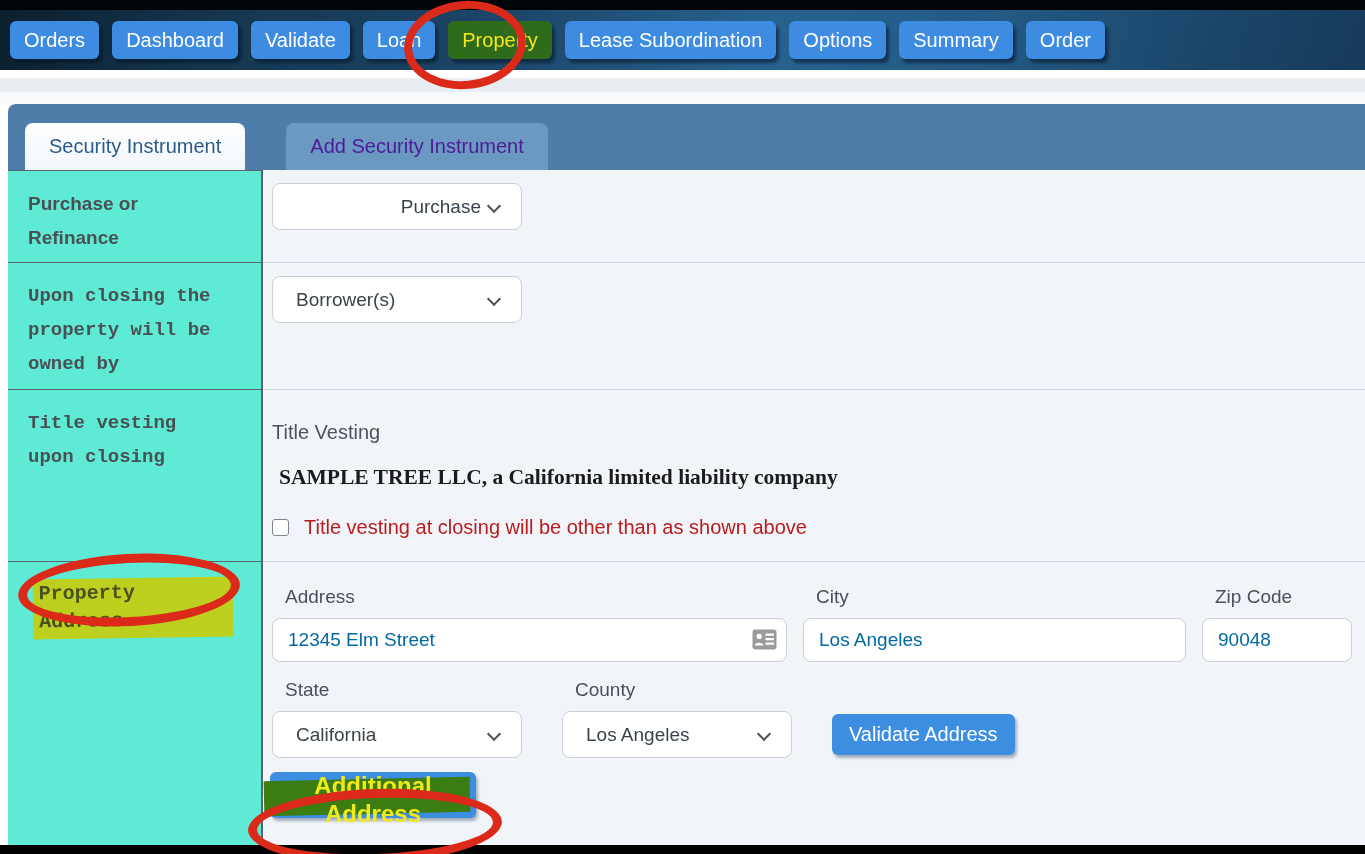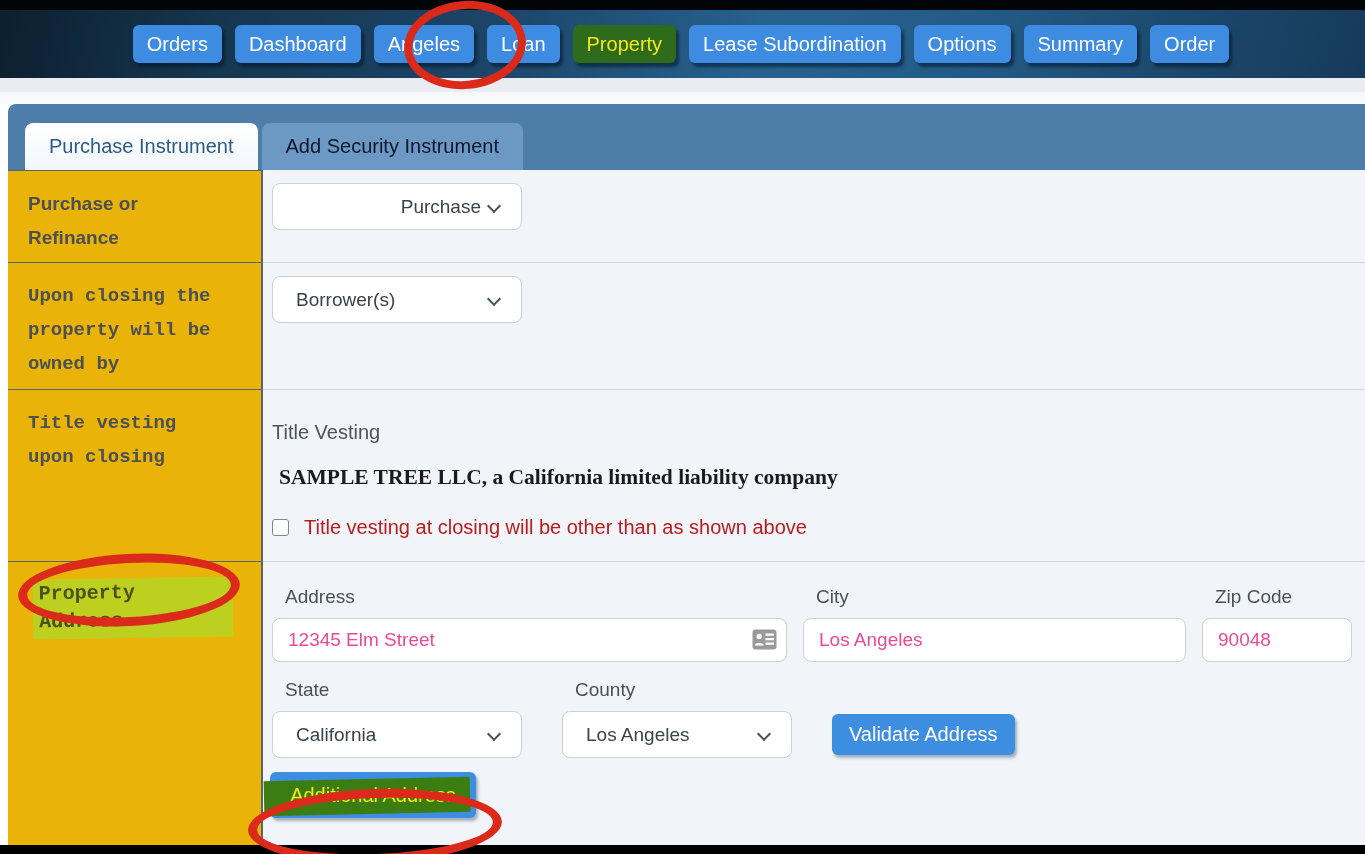--- a/index.html
+++ b/index.html
@@ -12,24 +12,24 @@
     background: #ffffff;
     overflow: hidden;
   }
 
   
   .top-black-bar {
     position: absolute; top: 0; left: 0; width: 100%; height: 10px;
     background: #020508; z-index: 2;
   }
   .navbar {
-    position: absolute; top: 10px; left: 0; width: 100%; height: 68px;
+    position: absolute; top: 10px; left: 0; width: 100%; height: 60px;
     background: linear-gradient(105deg, #0c1f2e 0%, #15364f 16%, #1c4568 36%,
                 #27628f 56%, #235a85 72%, #1b4669 88%, #163a5a 100%);
-    display: flex; align-items: center; padding-left: 10px; z-index: 2; justify-content: center;
+    display: flex; align-items: center; padding-left: 10px; z-index: 2;
   }
   .nav-btn {
     height: 38px; margin-right: 13px; padding: 0 14px;
     background: #3d8ce2; color: #ffffff;
     border: none; border-radius: 6px;
     font-family: "Liberation Sans", sans-serif;
     font-size: 20px; line-height: 38px; white-space: nowrap;
     box-shadow: 3px 4px 3px rgba(4,20,36,0.55);
     cursor: pointer;
   }
@@ -53,32 +53,32 @@
   .tab {
     height: 47px; padding: 0 24px; margin-right: 4px;
     border-radius: 8px 8px 0 0;
     font-size: 20px; line-height: 47px; white-space: nowrap; cursor: pointer;
   }
   .tab.active {
     background: linear-gradient(180deg, #ffffff 0%, #f2f7fc 100%);
     color: #2b5c88;
   }
   .tab.inactive {
-    background: #6c99c3; color: #0f172a;
+    background: #6c99c3; color: #4c1d95; margin-left: 37px;
   }
 
   
   .form-table {
     display: grid;
     grid-template-columns: 255px 1fr;
     grid-template-rows: 93px 127px 172px 283px;
     width: 100%;
   }
   .row-label {
-    background: #eab308;
+    background: #5eead4;
     border-right: 2px solid #5a646c;
     border-bottom: 1px solid #5a646c;
     border-top: 1px solid #5a646c;
     padding: 16px 28px 0 20px;
     font-size: 19px; font-weight: 700; color: #4b5055; line-height: 34px;
   }
   .row-label.no-border-top { border-top: none; font-family: Liberation Mono, monospace; }
   .row-label.last { border-bottom: none; }
   .row-content {
     background: #f1f5fa;
@@ -111,21 +111,21 @@
     width: 10px; height: 10px;
     border-right: 2.2px solid #45505a; border-bottom: 2.2px solid #45505a;
     transform: rotate(45deg);
   }
   .text-input {
     height: 44px; width: 100%;
     background: #ffffff;
     border: 1px solid #c9d0d8; border-radius: 8px;
     padding: 0 40px 0 15px;
     font-family: "Liberation Sans", sans-serif;
-    font-size: 19px; color: #ec4899;
+    font-size: 19px; color: #0369a1;
   }
   .field-label {
     font-size: 19px; color: #49505a;
     padding-left: 13px; margin-bottom: 10px; display: block;
   }
   .btn-primary {
     height: 41px; padding: 0 17px;
     background: #3d8de0; color: #ffffff;
     border: none; border-radius: 6px;
     font-family: "Liberation Sans", sans-serif;
@@ -176,21 +176,21 @@
     cursor: pointer; overflow: visible;
     box-shadow: 2px 3px 3px rgba(20,40,70,0.35);
   }
   .btn-additional .green-overlay {
     position: absolute; left: -6px; right: 6px; top: 15%; bottom: 10%;
     background: #3b7d10; transform: rotate(-1.2deg);
   }
   .btn-additional .btn-text {
     position: relative; z-index: 1;
     font-family: "Liberation Sans", sans-serif;
-    font-size: 20px; font-weight: 400; color: #f2e918;
+    font-size: 24px; font-weight: 700; color: #f2e918;
   }
 
   
   .red-ellipse {
     position: absolute; border: 8px solid #dc2a1a; border-radius: 50%;
     z-index: 20; pointer-events: none;
   }
   .ellipse-nav      { left: 404px; top: 1px;   width: 122px; height: 88px; transform: rotate(-5deg); border-width: 8px;}
   .ellipse-propaddr { left: 18px;  top: 554px; width: 222px; height: 72px; transform: rotate(-3deg); border-width: 9px;}
   .ellipse-addbtn   { left: 248px; top: 789px; width: 254px; height: 74px; transform: rotate(-2deg); border-width: 9px;}
@@ -203,36 +203,36 @@
 </head>
 <body>
 
 <div class="screen">
 
   <div class="top-black-bar"></div>
 
   <div class="navbar">
     <button class="nav-btn">Orders</button>
     <button class="nav-btn">Dashboard</button>
-    <button class="nav-btn">Angeles</button>
+    <button class="nav-btn">Validate</button>
     <button class="nav-btn">Loan</button>
     <button class="nav-btn marked">Property</button>
     <button class="nav-btn">Lease Subordination</button>
     <button class="nav-btn">Options</button>
     <button class="nav-btn">Summary</button>
     <button class="nav-btn">Order</button>
   </div>
 
   <div class="strip-gray"></div>
   <div class="strip-white"></div>
 
   <div class="panel">
 
     <div class="tabbar">
-      <div class="tab active">Purchase Instrument</div>
+      <div class="tab active">Security Instrument</div>
       <div class="tab inactive">Add Security Instrument</div>
     </div>
 
     <div class="form-table">
 
       <div class="row-label">Purchase or Refinance</div>
       <div class="row-content">
         <div class="select" style="margin-top:13px;justify-content:flex-end;">
           <span>Purchase</span>
           <span class="chevron"></span>

